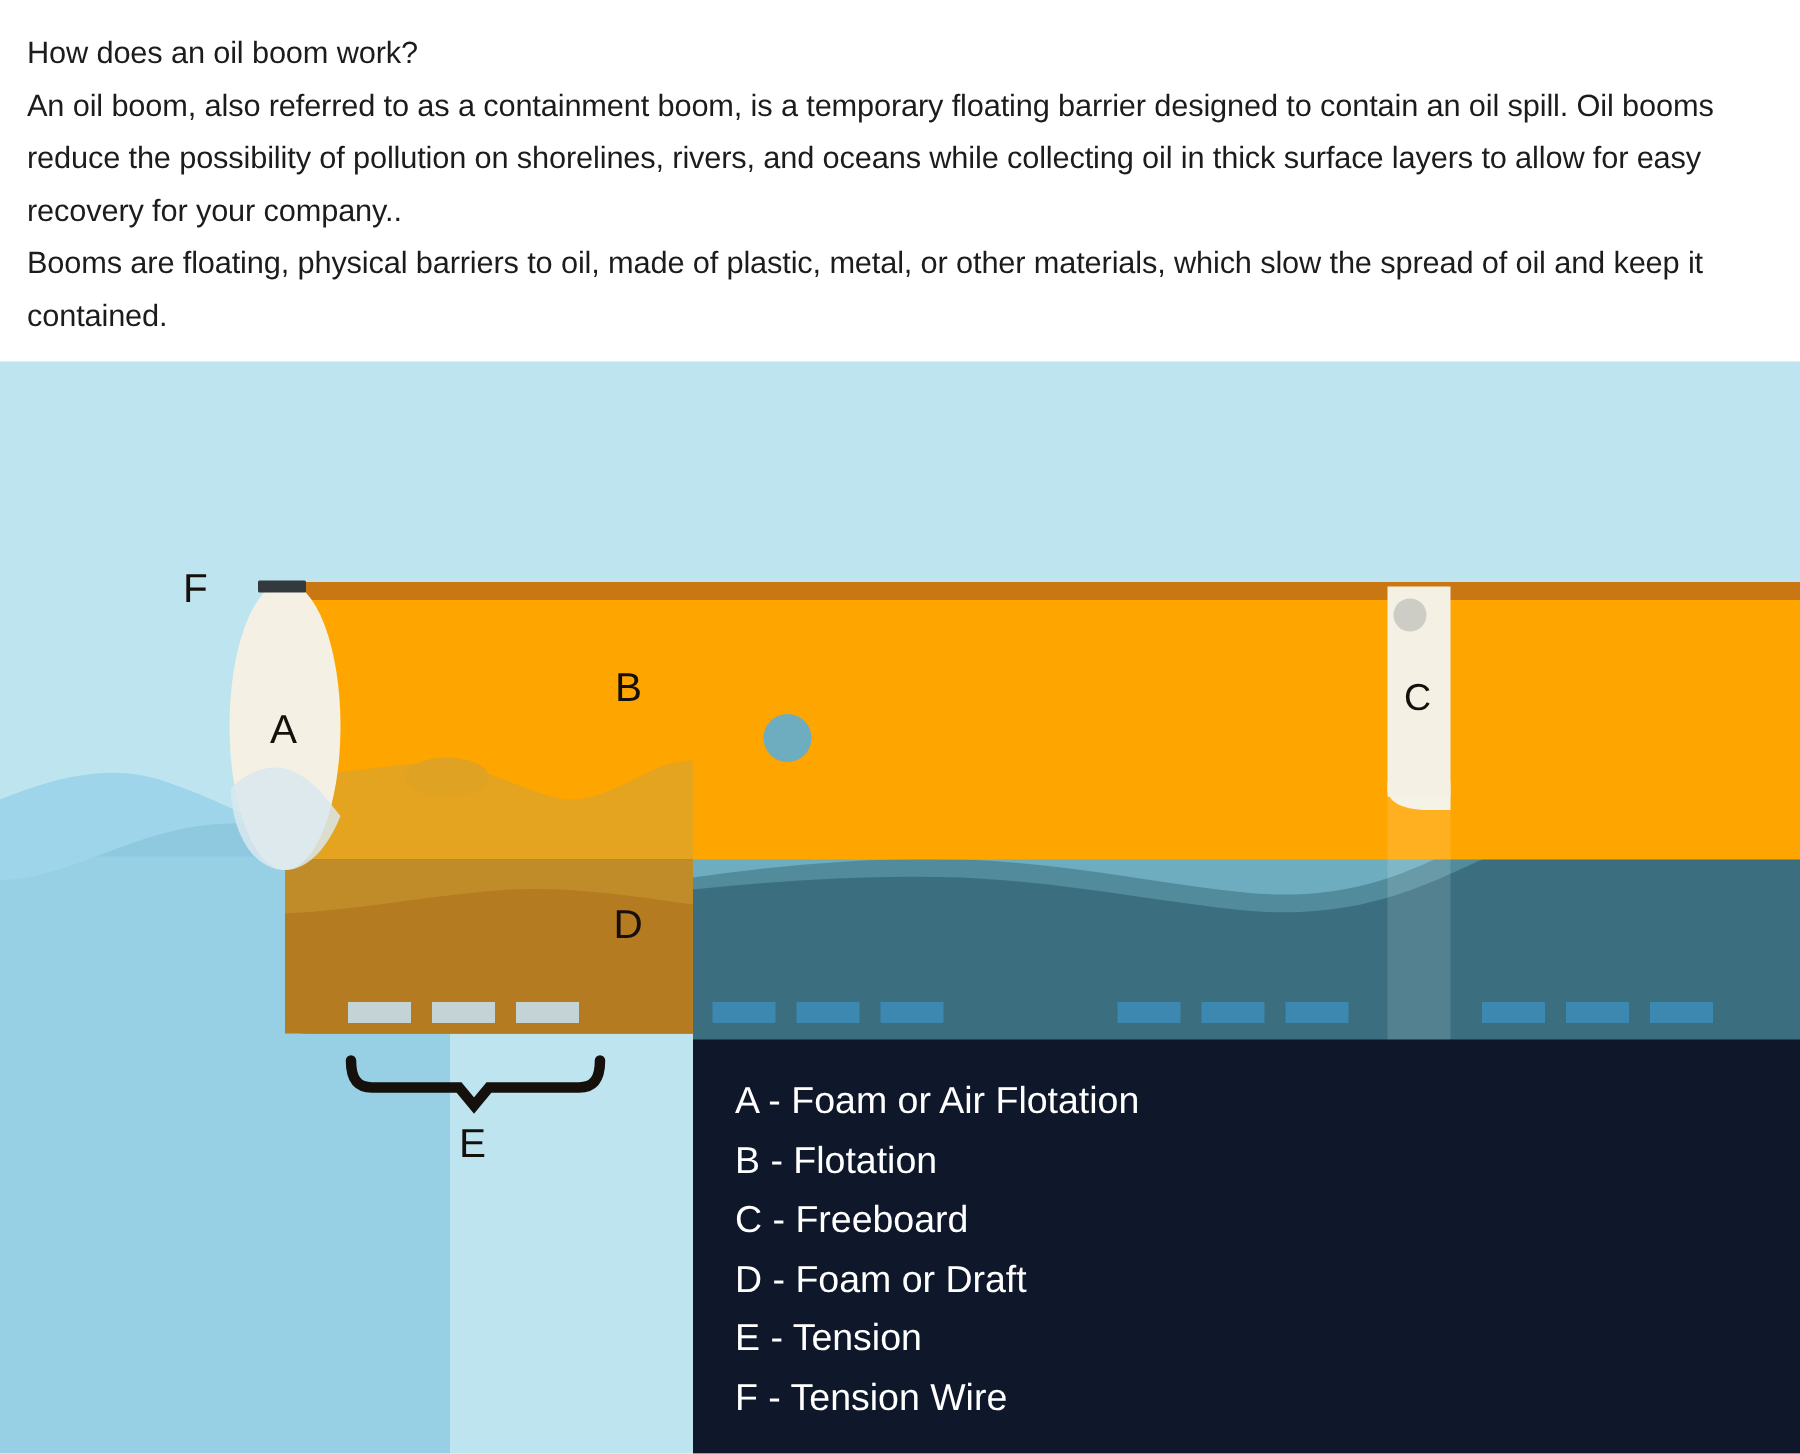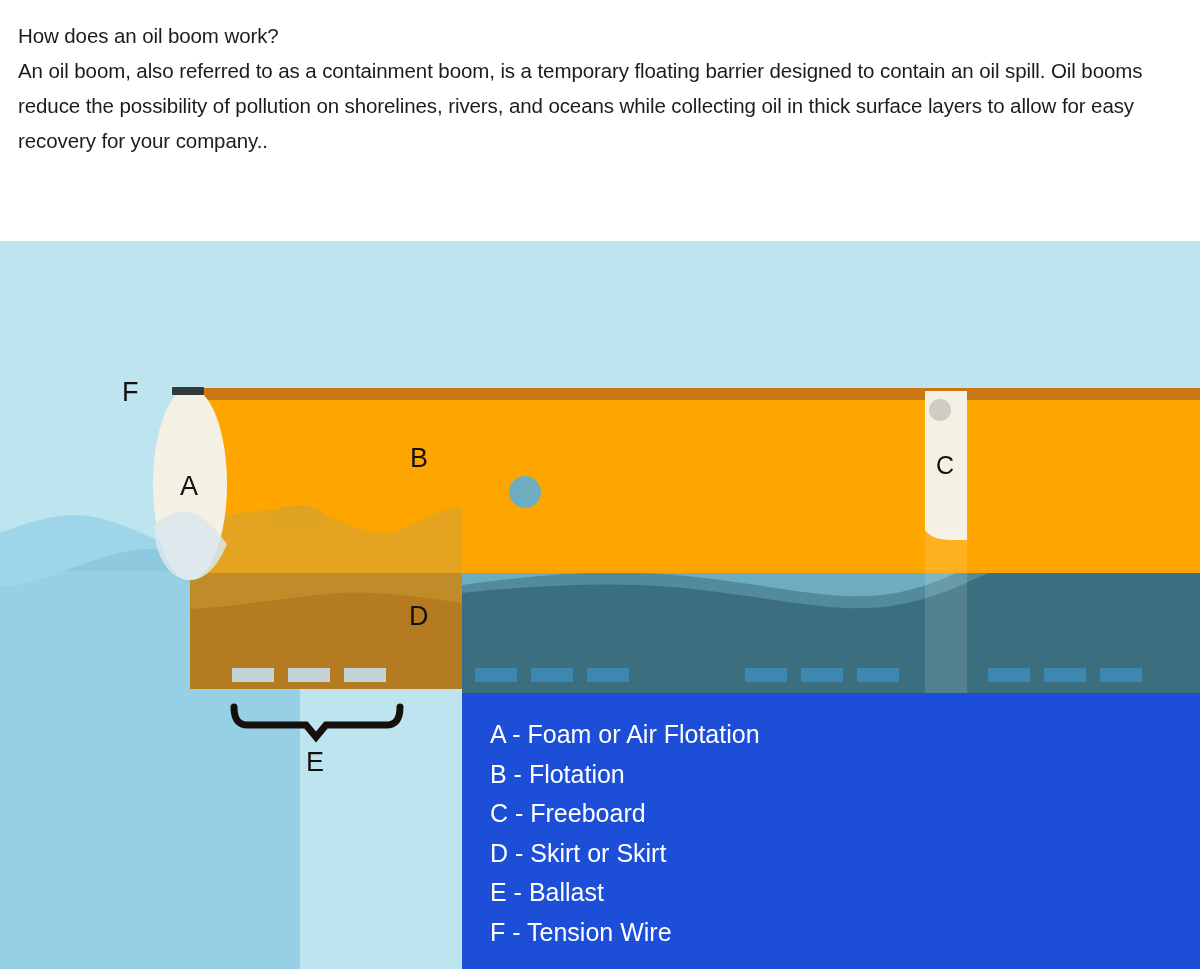--- a/index.html
+++ b/index.html
@@ -32,21 +32,21 @@
   #illustration{
     position:absolute;left:0;top:241px;width:1200px;height:728px;
     overflow:hidden;
     background:#bee4ef;
   }
   #illustration svg{display:block;}
 
   
   #legend-panel{
     position:absolute;left:462px;top:693px;width:738px;height:276px;
-    background:#1d4ed8;
+    background:#0f172a;
     box-sizing:border-box;
     padding:22px 0 0 28px;
   }
   .legend-row{
     color:#ffffff;
     font-size:25px;
     line-height:39.5px;
     font-family:"Liberation Sans",sans-serif;
     white-space:nowrap;
   }
@@ -62,20 +62,21 @@
   .letter.c-label{font-size:25px;}
 </style>
 </head>
 <body>
 
 <div id="page">
 
   <div id="text-block">
     <p>How does an oil boom work?</p>
     <p>An oil boom, also referred to as a containment boom, is a temporary floating barrier designed to contain an oil spill. Oil booms reduce the possibility of pollution on shorelines, rivers, and oceans while collecting oil in thick surface layers to allow for easy recovery for your company..</p>
+    <p>Booms are floating, physical barriers to oil, made of plastic, metal, or other materials, which slow the spread of oil and keep it contained.</p>
   </div>
 
   <div id="illustration">
     <svg width="1200" height="728" viewBox="0 0 1200 728" xmlns="http://www.w3.org/2000/svg">
 
       <rect x="0" y="0" width="1200" height="728" fill="#bee4ef"></rect>
 
       <path fill="#9ed5ea" d="M0,292 C40,276 75,268 110,280 C150,293 175,312 215,316 C250,320 275,312 300,304
                L300,728 L0,728 Z"></path>
       <path fill="#8fc9e0" d="M0,346 C45,344 80,318 130,310 C190,301 235,322 300,330
@@ -163,18 +164,18 @@
     <div class="letter" style="left:410px;top:204px;">B</div>
     <div class="letter c-label" style="left:936px;top:212px;">C</div>
     <div class="letter" style="left:409px;top:362px;">D</div>
     <div class="letter" style="left:306px;top:508px;">E</div>
   </div>
 
   <div id="legend-panel">
     <div class="legend-row">A - Foam or Air Flotation</div>
     <div class="legend-row">B - Flotation</div>
     <div class="legend-row">C - Freeboard</div>
-    <div class="legend-row">D - Skirt or Skirt</div>
-    <div class="legend-row">E - Ballast</div>
+    <div class="legend-row">D - Foam or Draft</div>
+    <div class="legend-row">E - Tension</div>
     <div class="legend-row">F - Tension Wire</div>
   </div>
 
 </div>
 
 </body></html>

